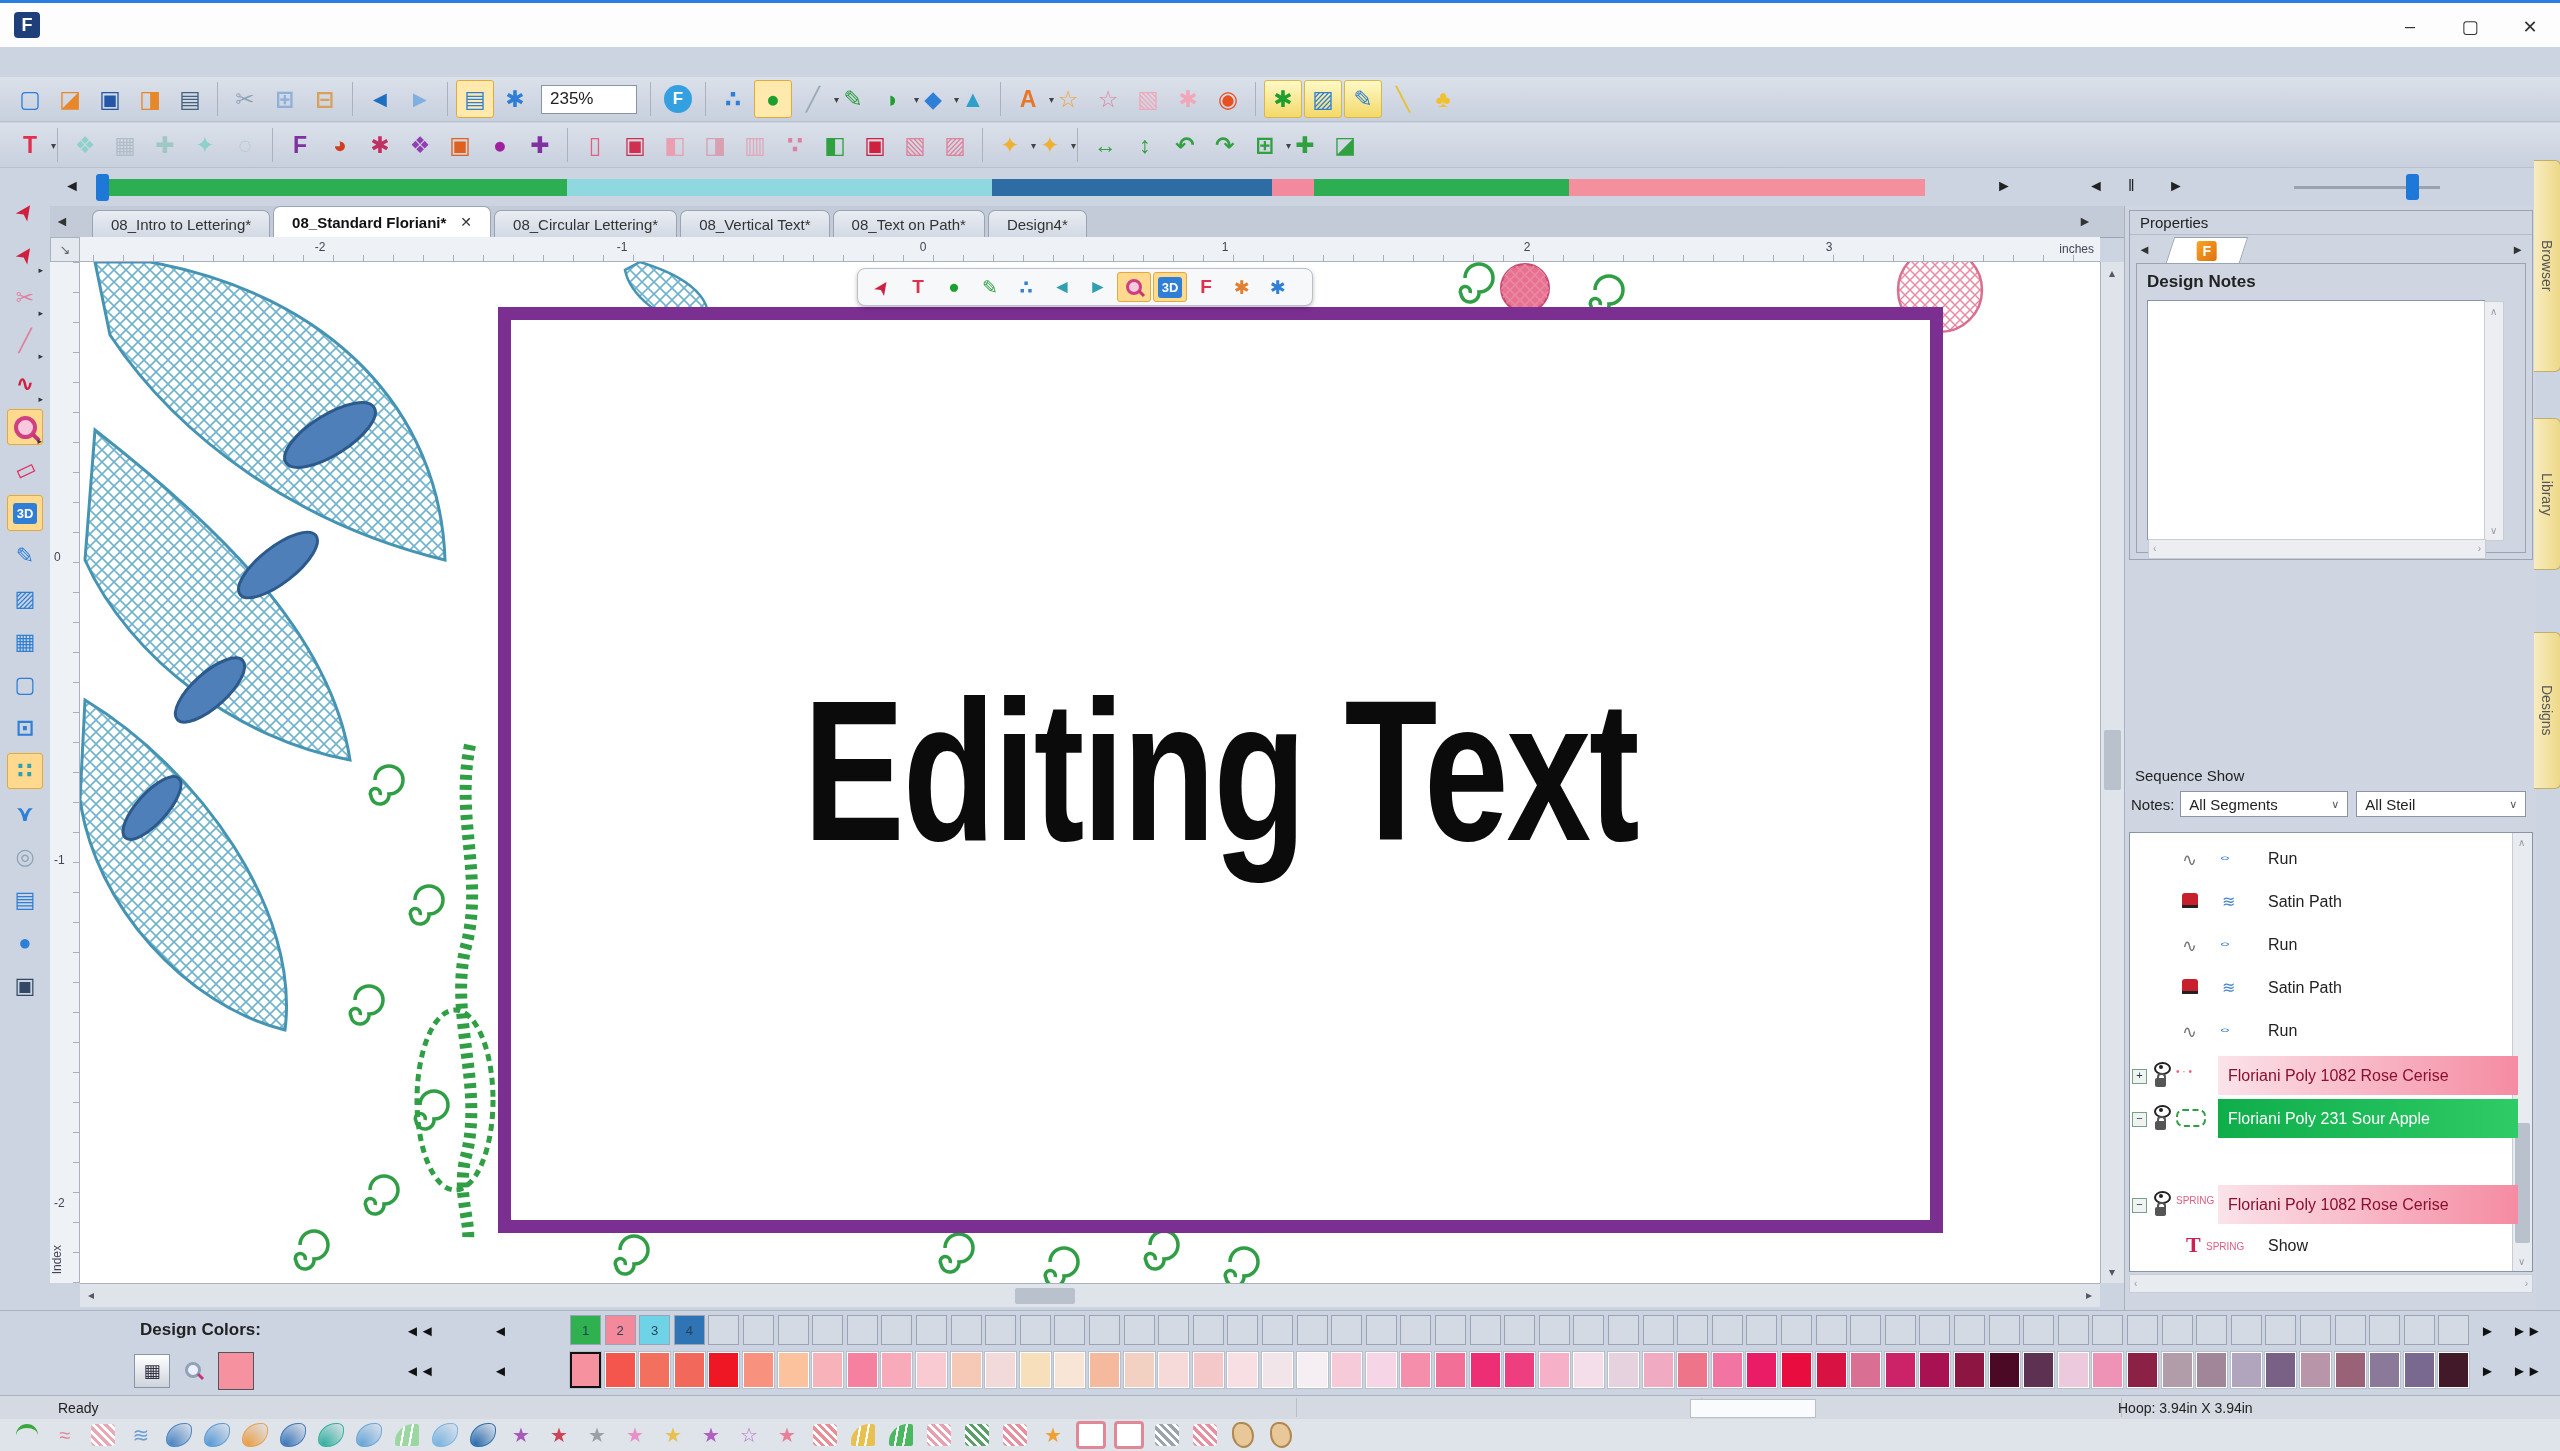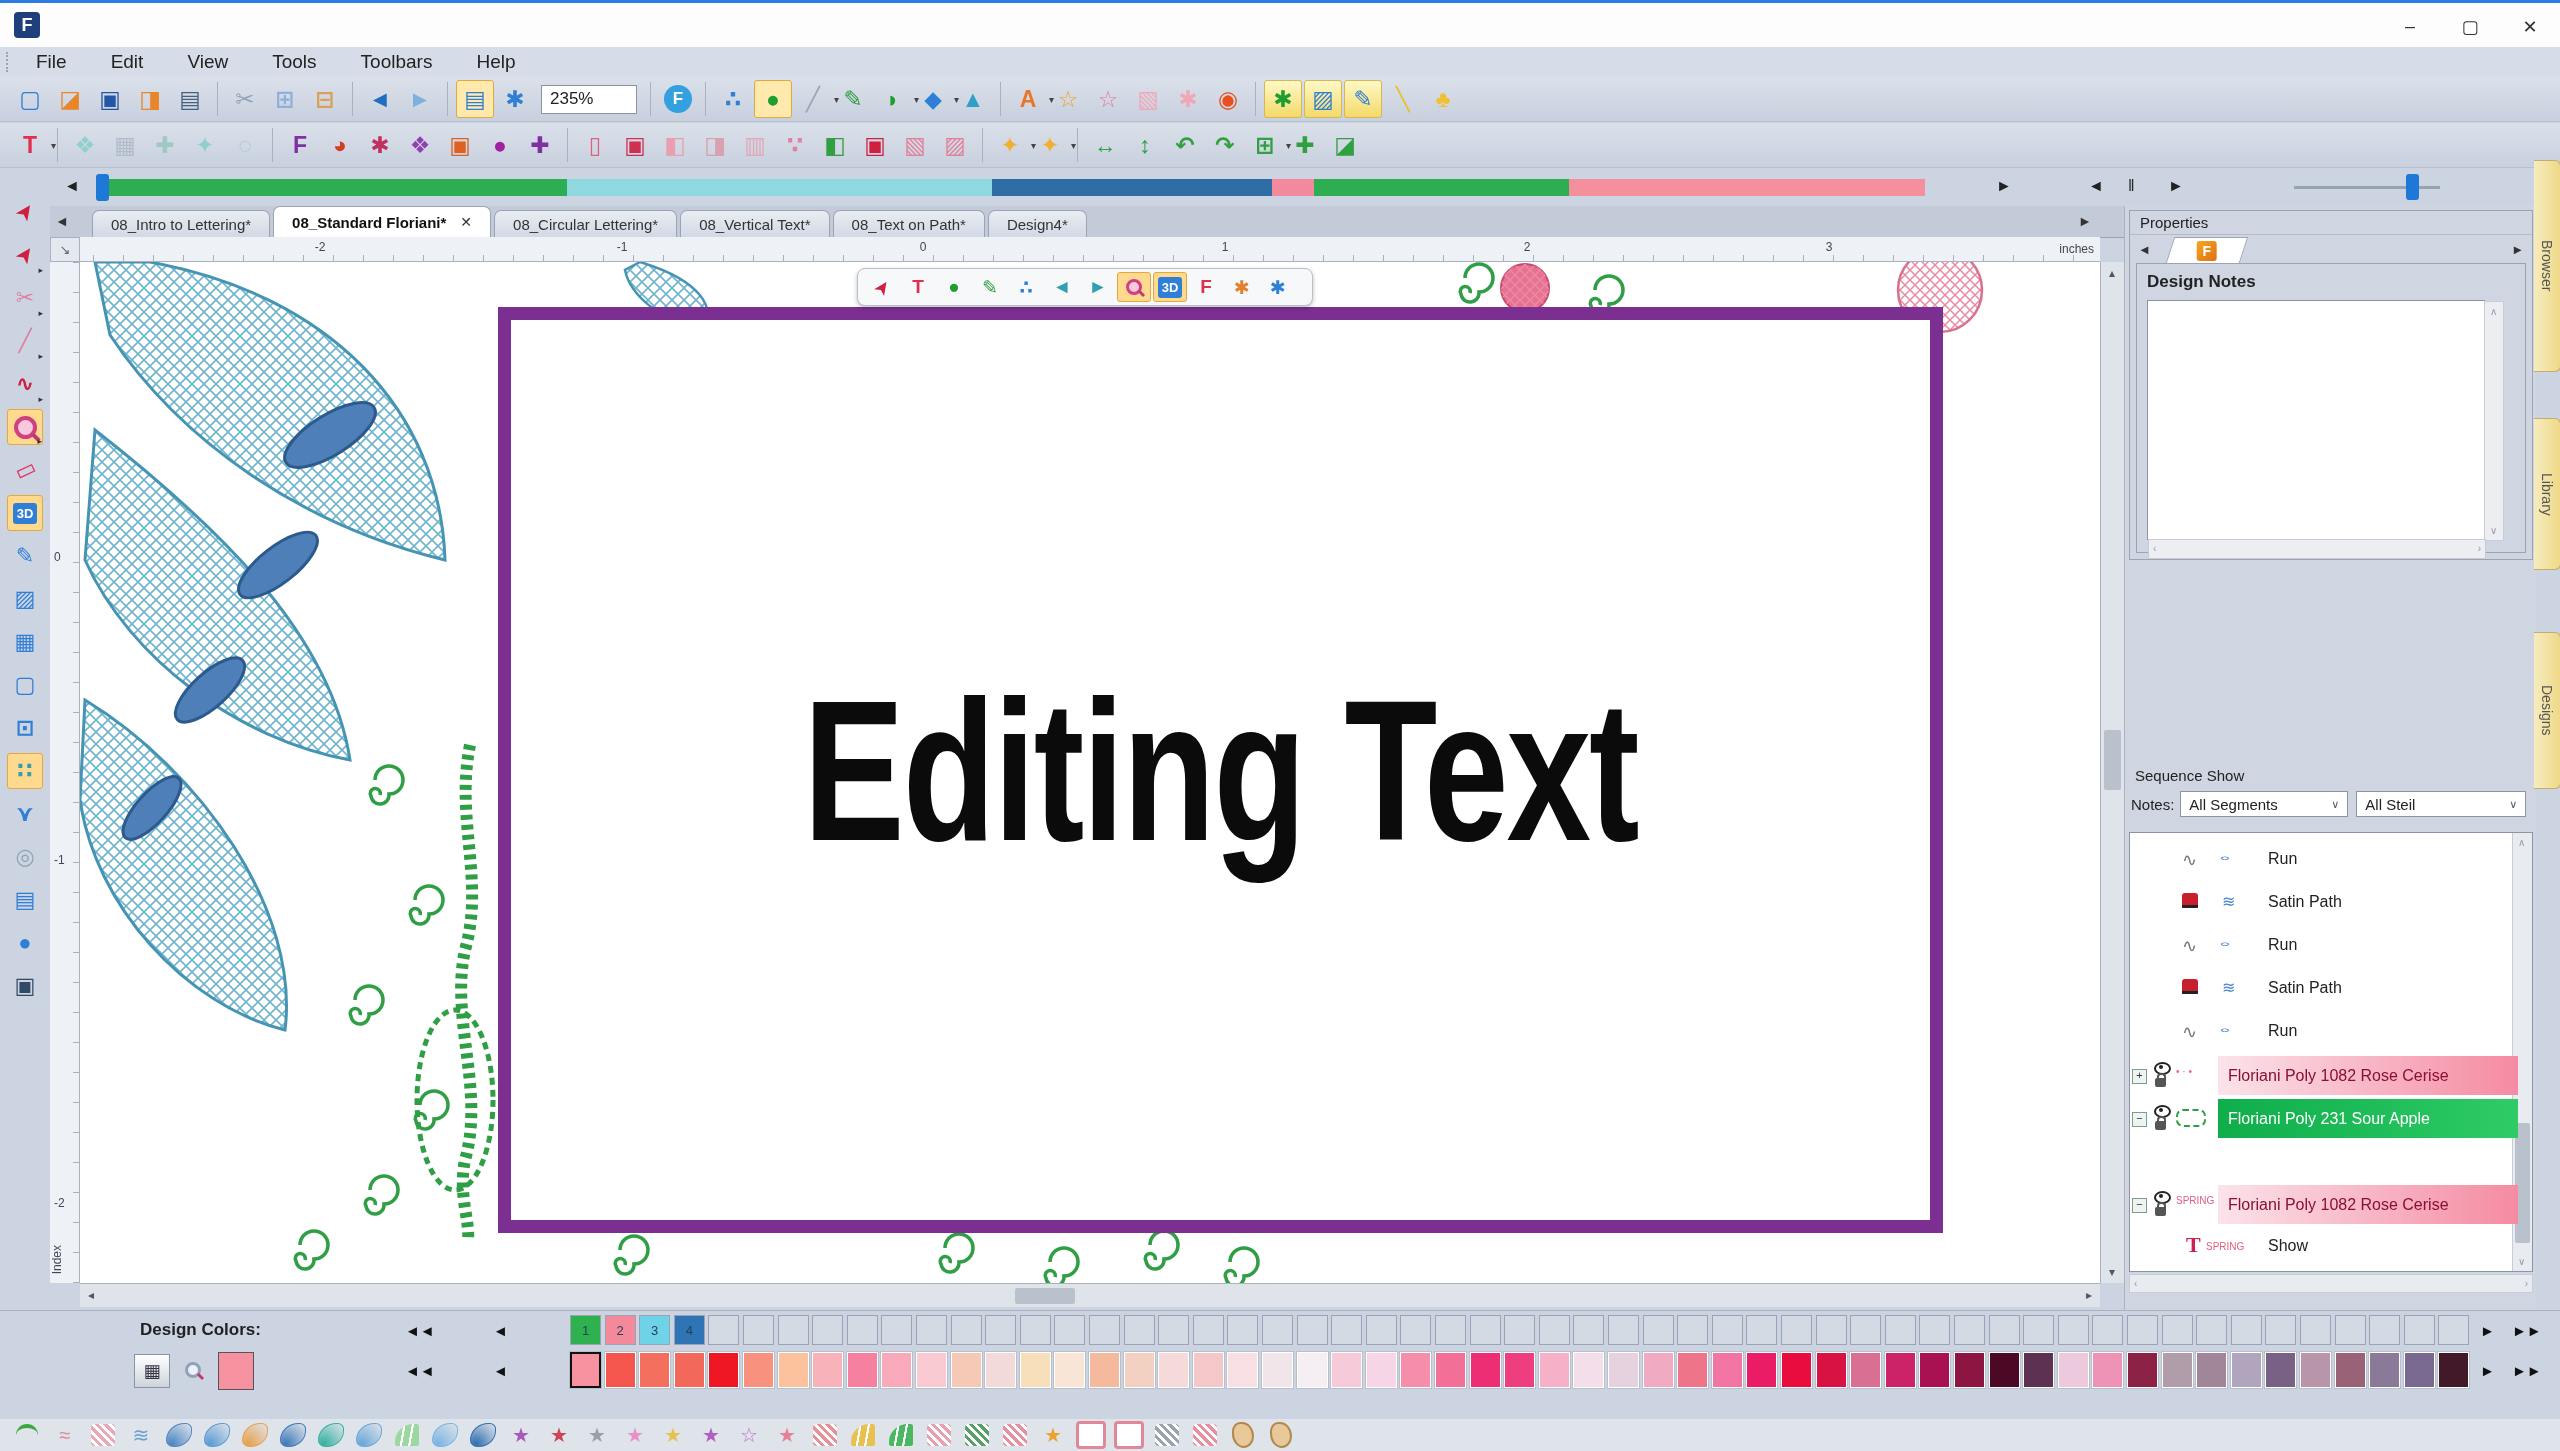--- a/index.html
+++ b/index.html
@@ -174,29 +174,20 @@
 
   <div id="titlebar" class="abs">
     <div id="app-icon">F</div>
     <div id="win-btns">
         <div class="winbtn">–</div>
         <div class="winbtn">▢</div>
         <div class="winbtn">✕</div>
       </div>
   </div>
 
-  <div id="menubar" class="abs">
-    <div class="grip"></div>
-  <div class="menu-item">File</div>
-      <div class="menu-item">Edit</div>
-      <div class="menu-item">View</div>
-      <div class="menu-item">Tools</div>
-      <div class="menu-item">Toolbars</div>
-      <div class="menu-item">Help</div>
-    </div>
 
   <div id="toolbar1" class="toolbar abs">
       <div class="tbi">
         <span class="g" style="color: rgb(47, 127, 214);">▢</span>
       </div>
       <div class="tbi">
         <span class="g" style="color: rgb(232, 135, 42);">◪</span>
       </div>
       <div class="tbi">
         <span class="g" style="color: rgb(36, 86, 168);">▣</span>
@@ -881,20 +872,27 @@
         <div class="swatch" style="left: 2230.8px; background: rgb(177, 165, 189);"></div>
         <div class="swatch" style="left: 2265.4px; background: rgb(121, 97, 134);"></div>
         <div class="swatch" style="left: 2300px; background: rgb(185, 149, 169);"></div>
         <div class="swatch" style="left: 2334.6px; background: rgb(153, 98, 118);"></div>
         <div class="swatch" style="left: 2369.2px; background: rgb(139, 121, 153);"></div>
         <div class="swatch" style="left: 2403.8px; background: rgb(121, 105, 144);"></div>
         <div class="swatch" style="left: 2438.4px; background: rgb(65, 25, 41);"></div>
       </div>
   </div>
 
+  <div id="statusbar" class="abs">
+    <div class="scell" style="left:50px;width:1230px;">Ready</div>
+    <div class="scell" style="left:1285px;width:400px;"></div>
+    <div id="prog-box"></div>
+    <div class="scell" style="left:1820px;width:285px;"></div>
+    <div class="scell" style="left:2110px;width:442px;border-right:none;">Hoop: 3.94in X 3.94in</div>
+  </div>
 
   <div id="bottombar" class="abs">
       <div class="bbi">
         <span class="shape" style="width: 22px; height: 18px; border-width: 4px 0px 0px; border-right-style: initial; border-bottom-style: initial; border-left-style: initial; border-right-color: initial; border-bottom-color: initial; border-left-color: initial; border-image: initial; border-top-style: solid; border-top-color: rgb(58, 168, 60); border-radius: 50% 50% 0px 0px;"></span>
       </div>
       <div class="bbi" style="color: rgb(224, 136, 152);">≈</div>
       <div class="bbi">
         <span class="shape" style="background: repeating-linear-gradient(45deg, rgb(232, 168, 180) 0px, rgb(232, 168, 180) 3px, rgb(255, 255, 255) 3px, rgb(255, 255, 255) 6px);"></span>
       </div>
       <div class="bbi" style="color: rgb(106, 158, 208);">≋</div>

